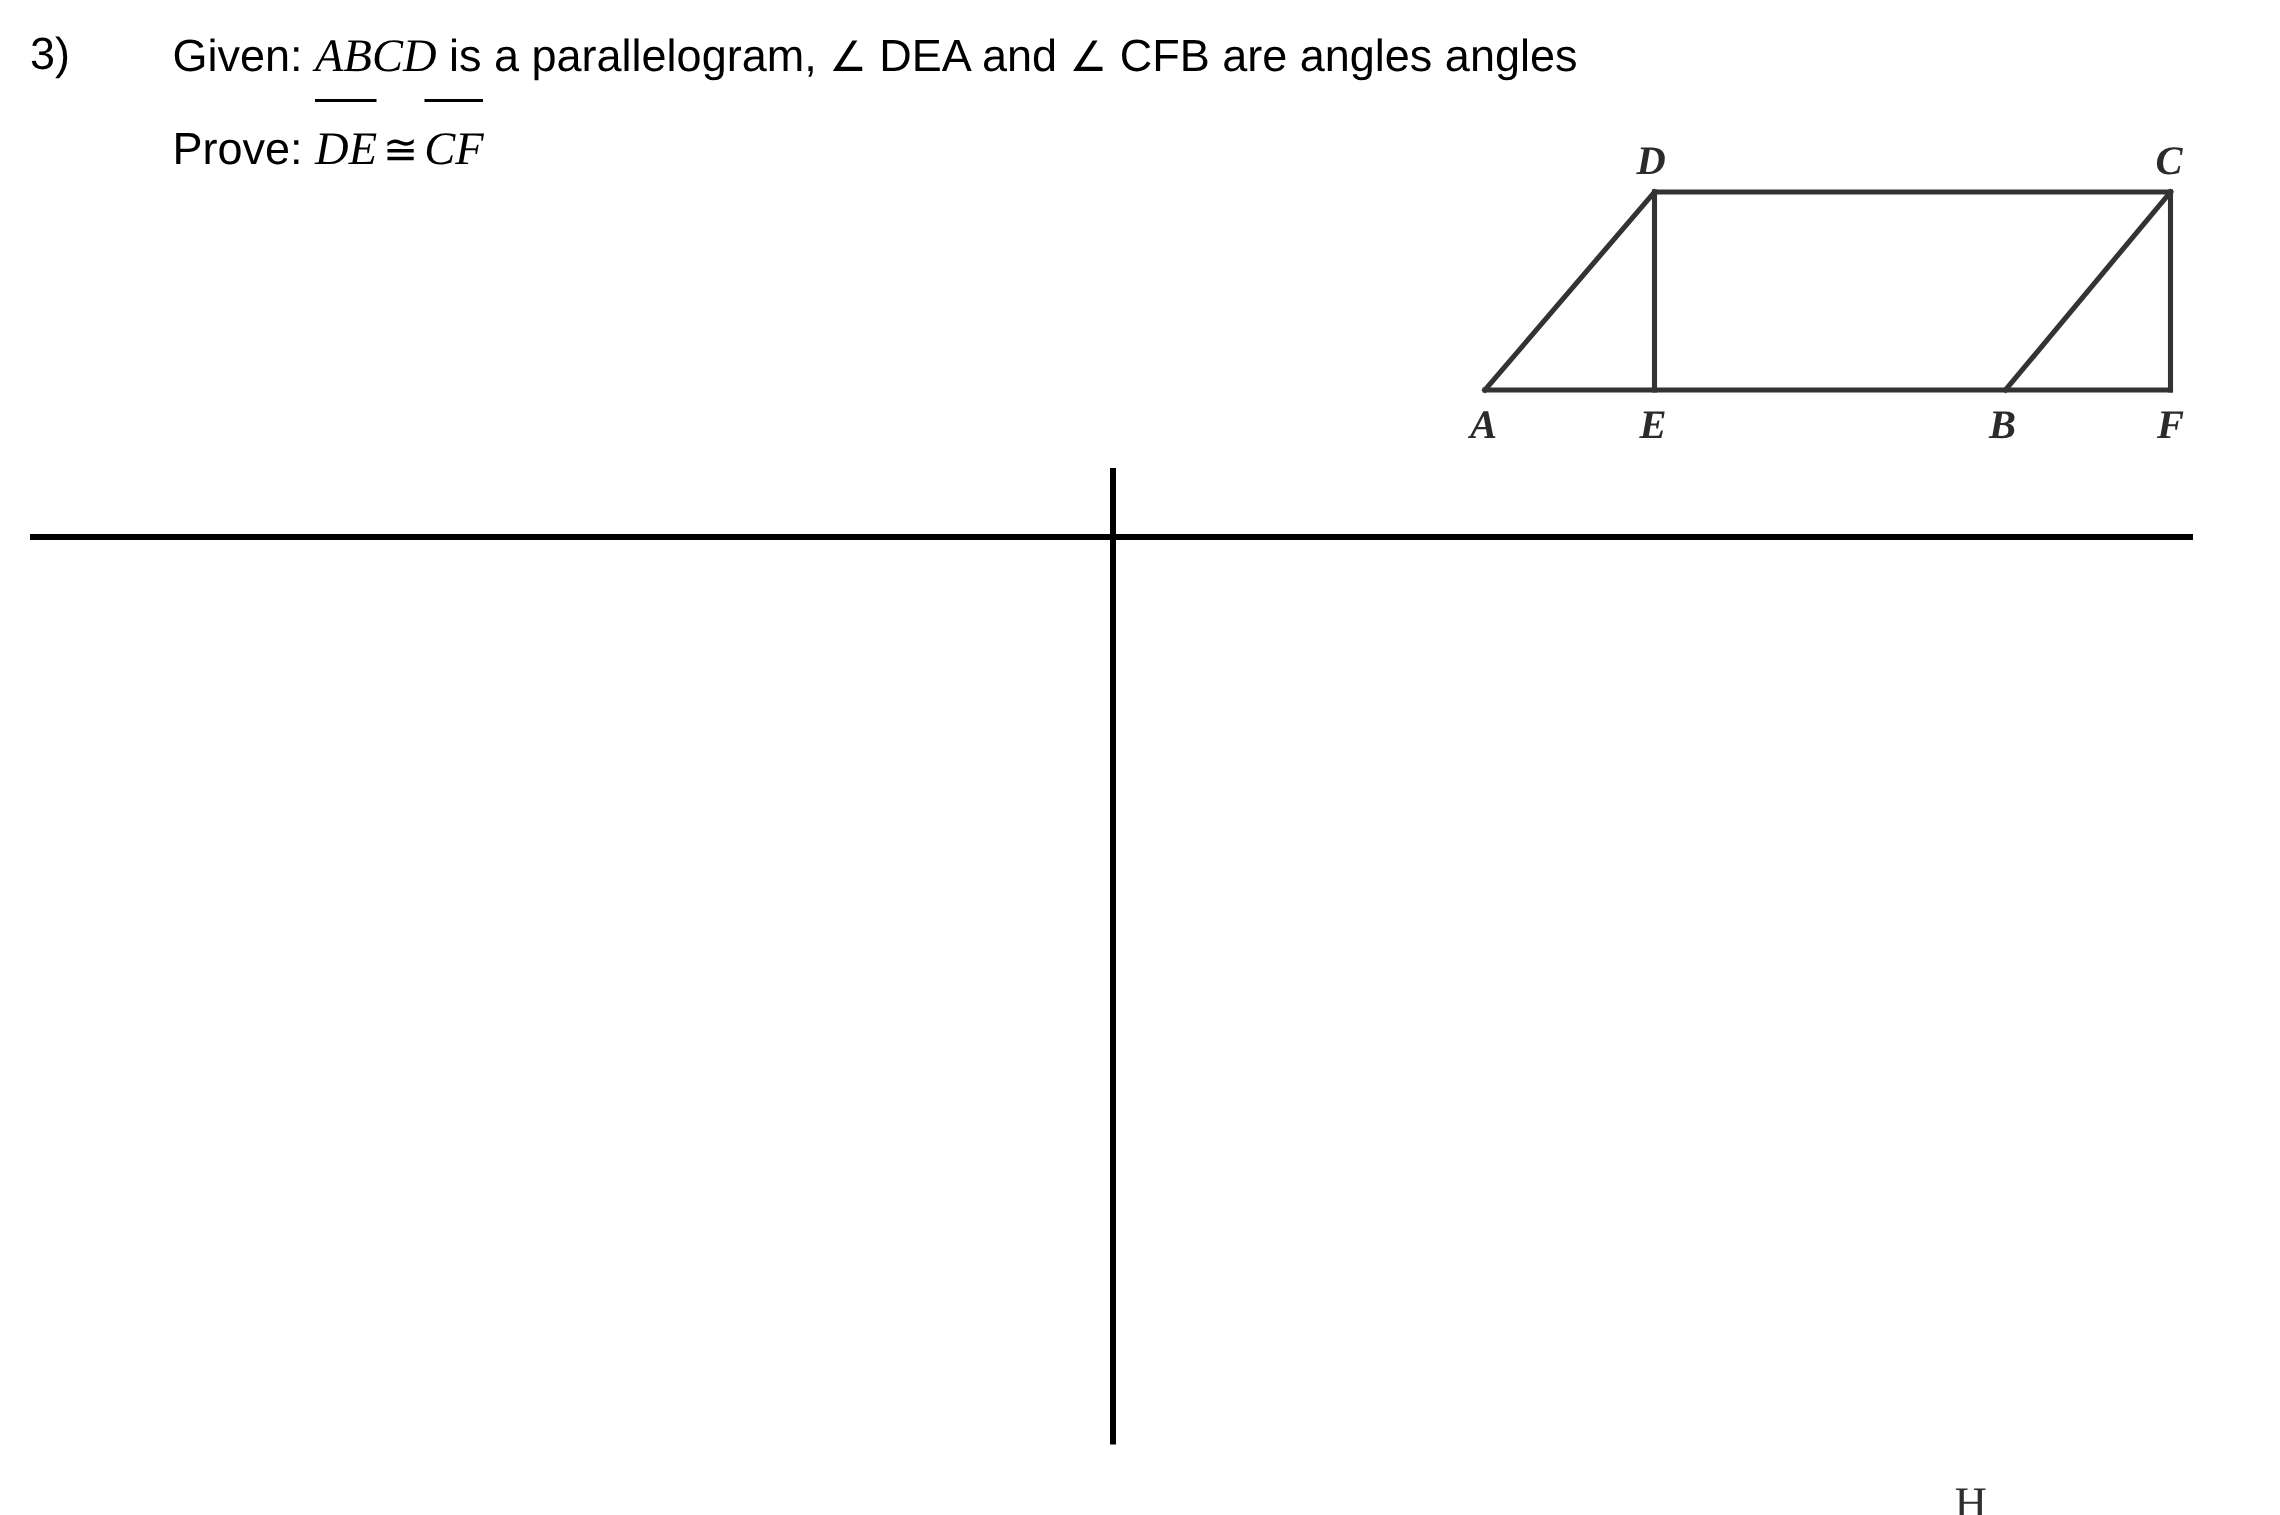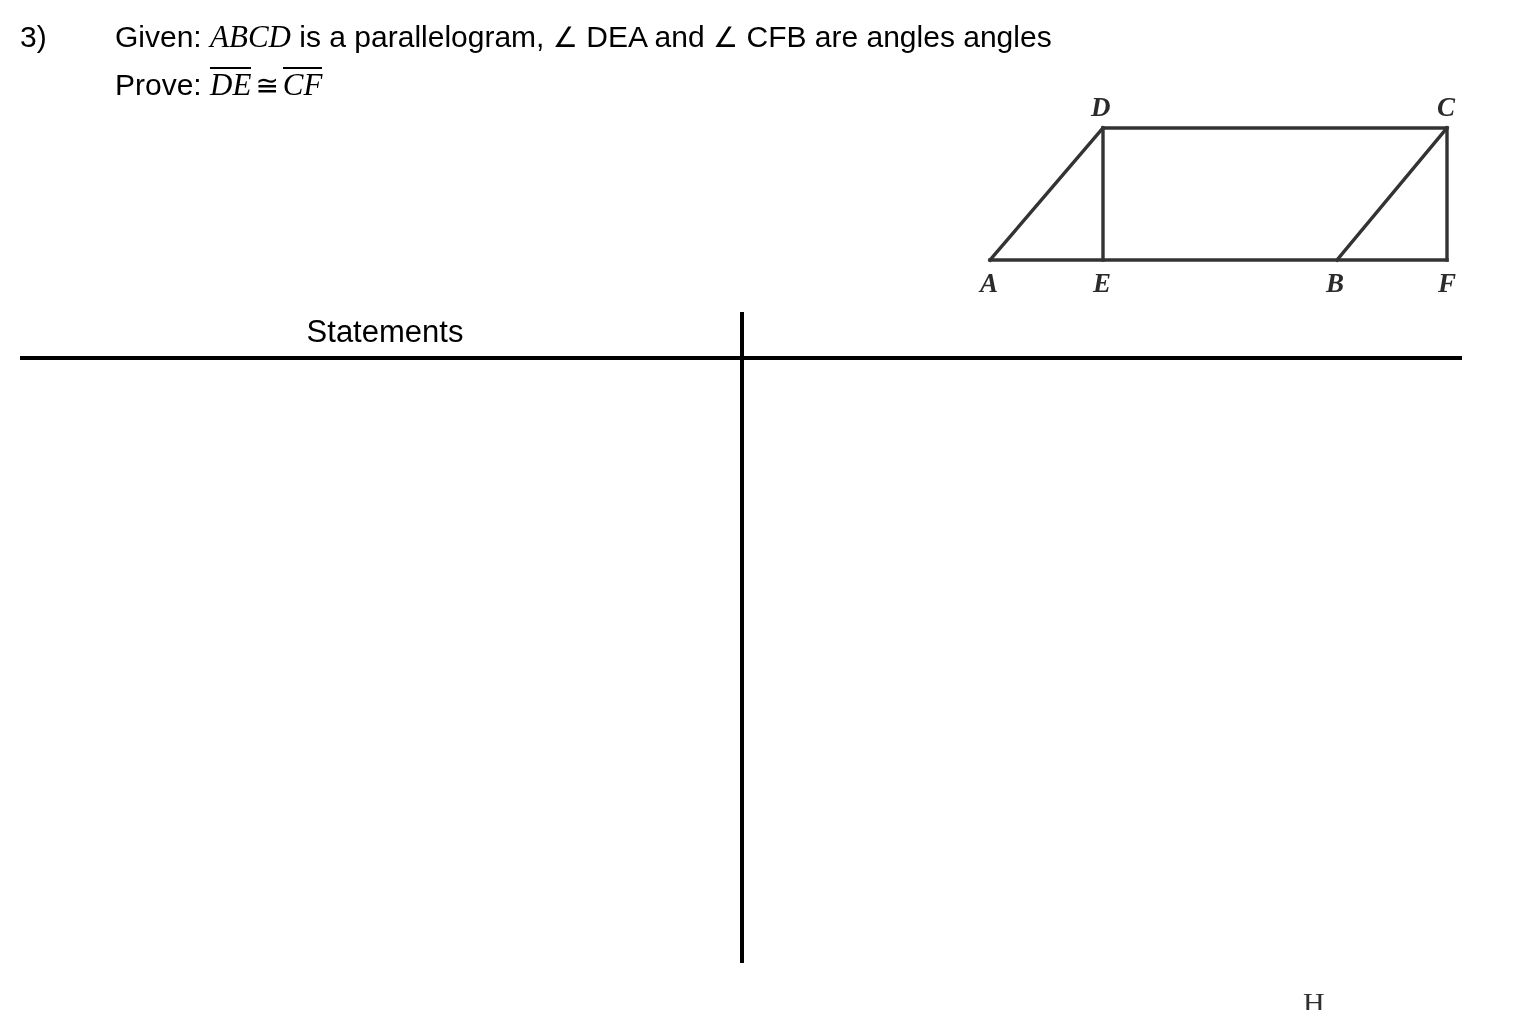--- a/index.html
+++ b/index.html
@@ -50,21 +50,21 @@
   .mathit {
     font-family: Liberation Serif, serif;
     font-style: italic;
     font-size: 31px;
   }
   .seg {
     font-family: "Liberation Serif", serif;
     font-style: italic;
     font-size: 31px;
     border-top: 2px solid #000;
-    padding-top: 1px;
+    padding-top: 16px;
     display: inline-block;
     line-height: 30px;
   }
   .angle-sym {
     font-family: "DejaVu Sans", sans-serif;
     font-size: 28px;
   }
   .cong-sym {
     font-family: "DejaVu Sans", sans-serif;
     font-size: 28px;
@@ -182,21 +182,20 @@
   <span class="fig-label" style="left:141px; top:14px;">D</span>
   <span class="fig-label" style="left:487px; top:14px;">C</span>
   <span class="fig-label" style="left:30px;  top:190px;">A</span>
   <span class="fig-label" style="left:143px; top:190px;">E</span>
   <span class="fig-label" style="left:376px; top:190px;">B</span>
   <span class="fig-label" style="left:488px; top:190px;">F</span>
 </div>
 
 <div id="proof-table">
 
-  <div id="statements-header" class="col-header">Statements</div>
 
 
   <div id="table-top-rule"></div>
   <div id="table-divider"></div>
 
   <div id="statements-cell" class="cell-area"></div>
   <div id="reasons-cell" class="cell-area"></div>
 
 </div>
 

